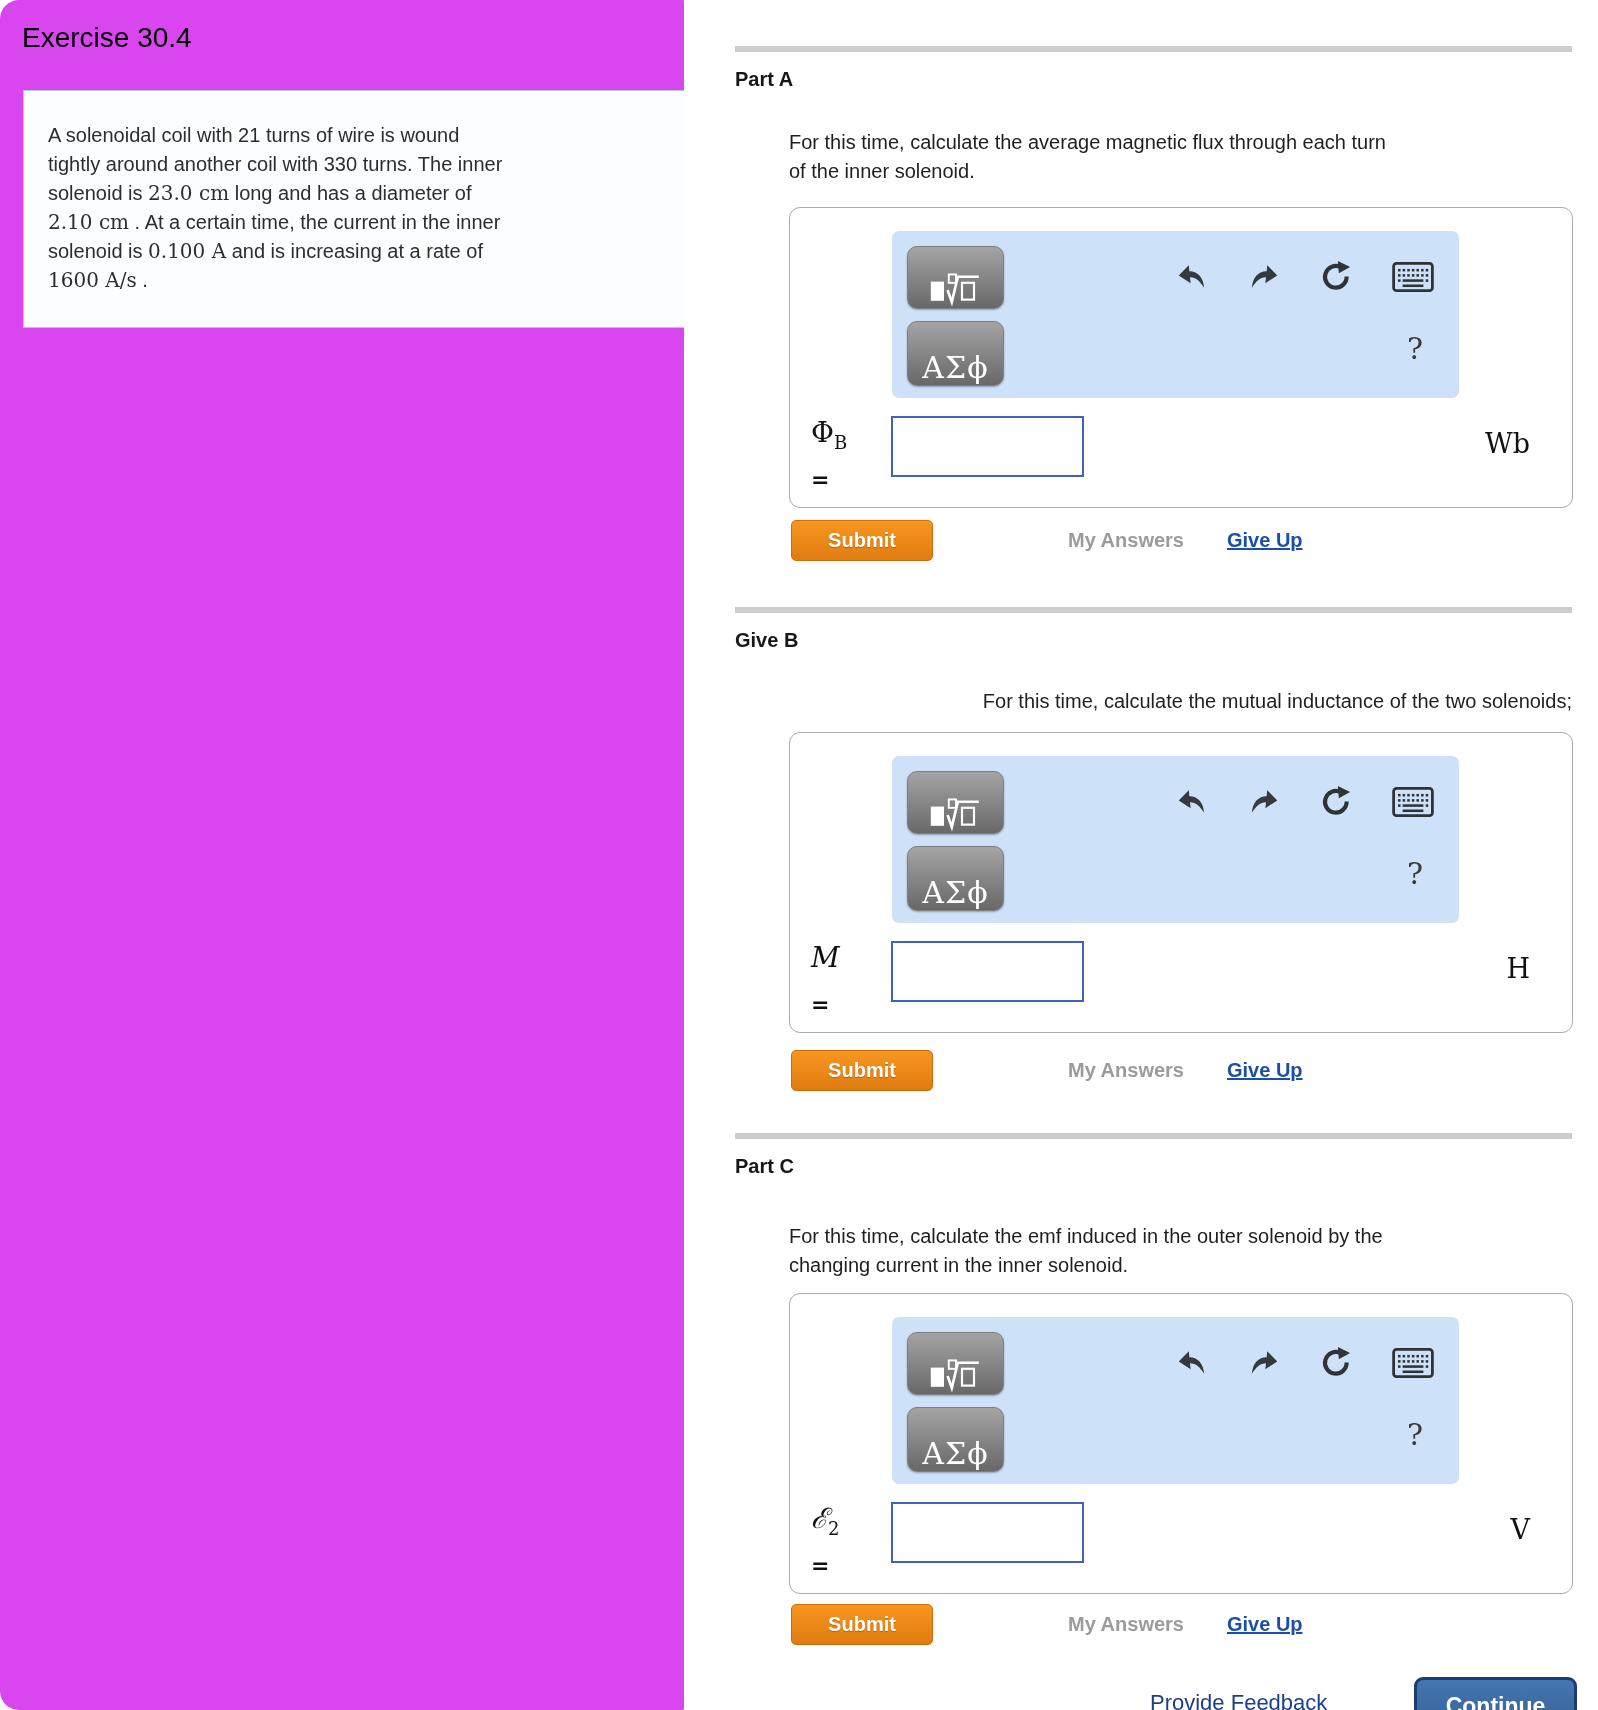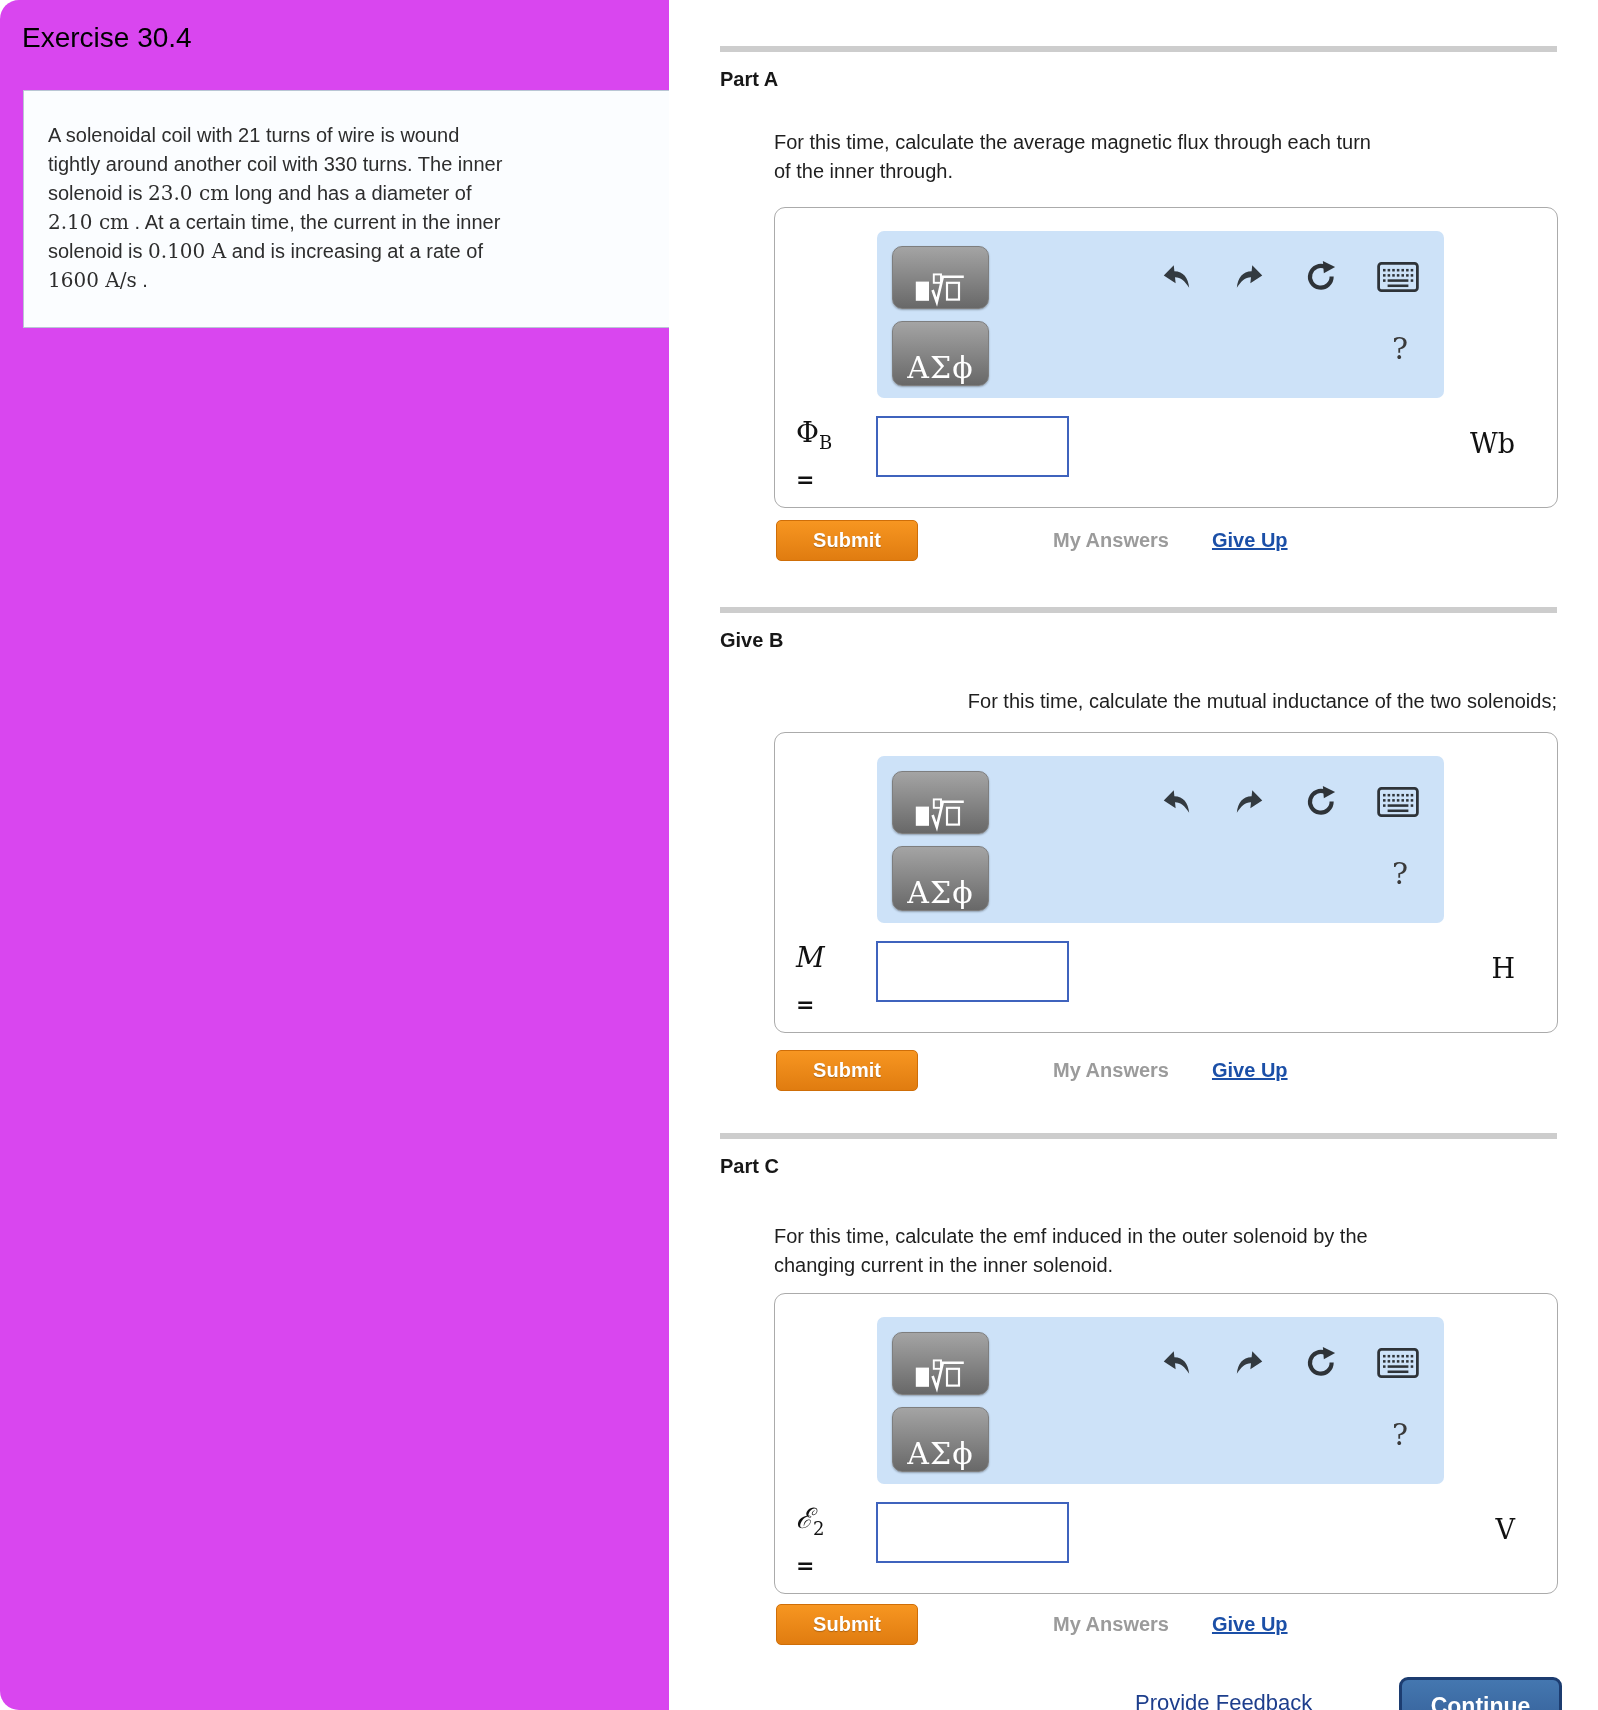--- a/index.html
+++ b/index.html
@@ -6,21 +6,21 @@
     font-family:"Liberation Sans",sans-serif;}
   
   .left-panel{position:absolute;left:0;top:0;width:700px;height:1710px;background:#d946ef;border-radius:19px;}
   .panel-border{position:absolute;left:700px;top:0;width:2px;height:1710px;background:#6d92c2;}
   .panel-border-cap{position:absolute;left:699px;top:0;width:4px;height:9px;background:#2b4aa2;}
   .exercise-title{position:absolute;left:22px;top:22px;font-size:28px;color:#000;}
   .problem-box{position:absolute;left:23px;top:90px;width:764px;height:238px;box-sizing:border-box;
     background:#fbfdff;border:1px solid #b9c6d4;padding:30px 24px;font-size:20px;line-height:29px;color:#2d2d2d;}
   .serif-unit{font-family:"DejaVu Serif",serif;}
   
-  .right-panel{position:absolute;left:669px;top:0;width:896px;height:1710px;background:#fff;}
+  .right-panel{position:absolute;left:684px;top:0;width:896px;height:1710px;background:#fff;}
   .content{position:absolute;left:51px;top:0;width:837px;} 
   .divider{height:6px;background:#cdcdcd;}
   .d1{margin-top:46px;} .d2{margin-top:46px;} .d3{margin-top:42px;}
   .part-heading{margin-top:16px;font-size:20px;line-height:22px;font-weight:bold;color:#171717;}
   .prompt{margin-left:54px;font-size:20px;line-height:29px;color:#1f1f1f;}
   .p-a{margin-top:38px;} .p-b{margin-top:36px;text-align:right;} .p-c{margin-top:45px;}
   
   .answer-box{position:relative;margin-left:54px;width:784px;height:301px;box-sizing:border-box;
     border:1.5px solid #ababab;border-radius:11px;background:#fff;}
   .b-a{margin-top:21px;} .b-b{margin-top:16px;} .b-c{margin-top:13px;}
@@ -69,21 +69,21 @@
   </div>
 </div>
 <div class="panel-border"></div>
 <div class="panel-border-cap"></div>
 
 <div class="right-panel">
 <div class="content">
 
   <div class="divider d1"></div>
   <div class="part-heading">Part A</div>
-  <div class="prompt p-a"><span>For this time, calculate the average magnetic flux through each turn</span><br><span>of the inner through.</span></div>
+  <div class="prompt p-a"><span>For this time, calculate the average magnetic flux through each turn</span><br><span>of the inner solenoid.</span></div>
 
   <div class="answer-box b-a">
     <div class="toolbar">
       <div class="pal-btn pal-eq">
         <span>
           <svg width="64" height="36" viewBox="0 0 44 30">
             <rect x="1" y="8" width="11" height="16" fill="#fff"></rect>
             <rect x="16" y="2" width="6" height="7" fill="none" stroke="#fff" stroke-width="1.6"></rect>
             <path d="M15 15 L18.5 25 L23.5 4 L41 4" fill="none" stroke="#fff" stroke-width="2.2"></path>
             <rect x="27" y="9" width="10" height="14" fill="none" stroke="#fff" stroke-width="1.8"></rect>

